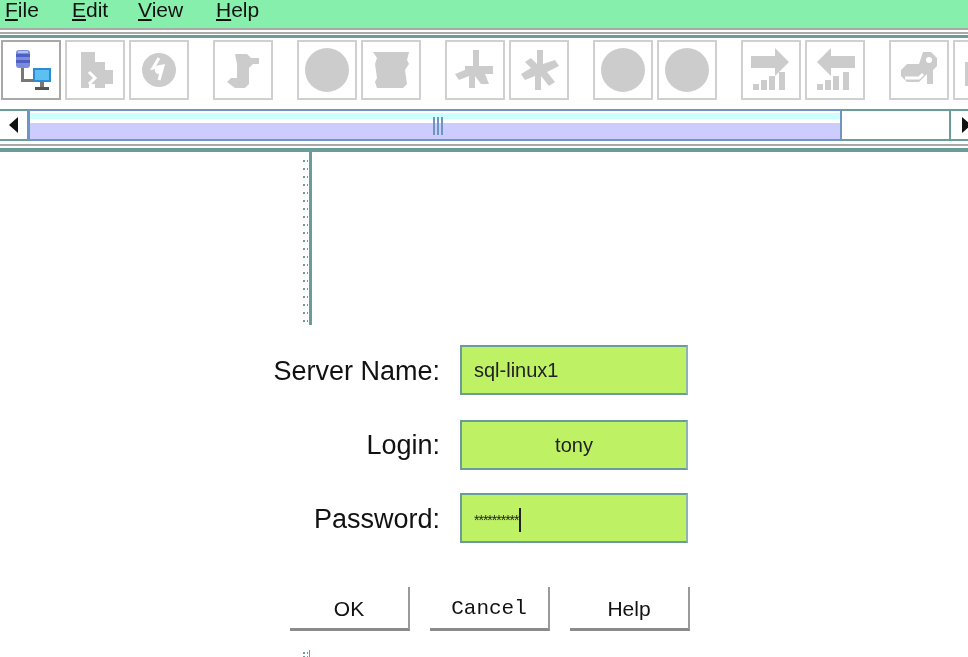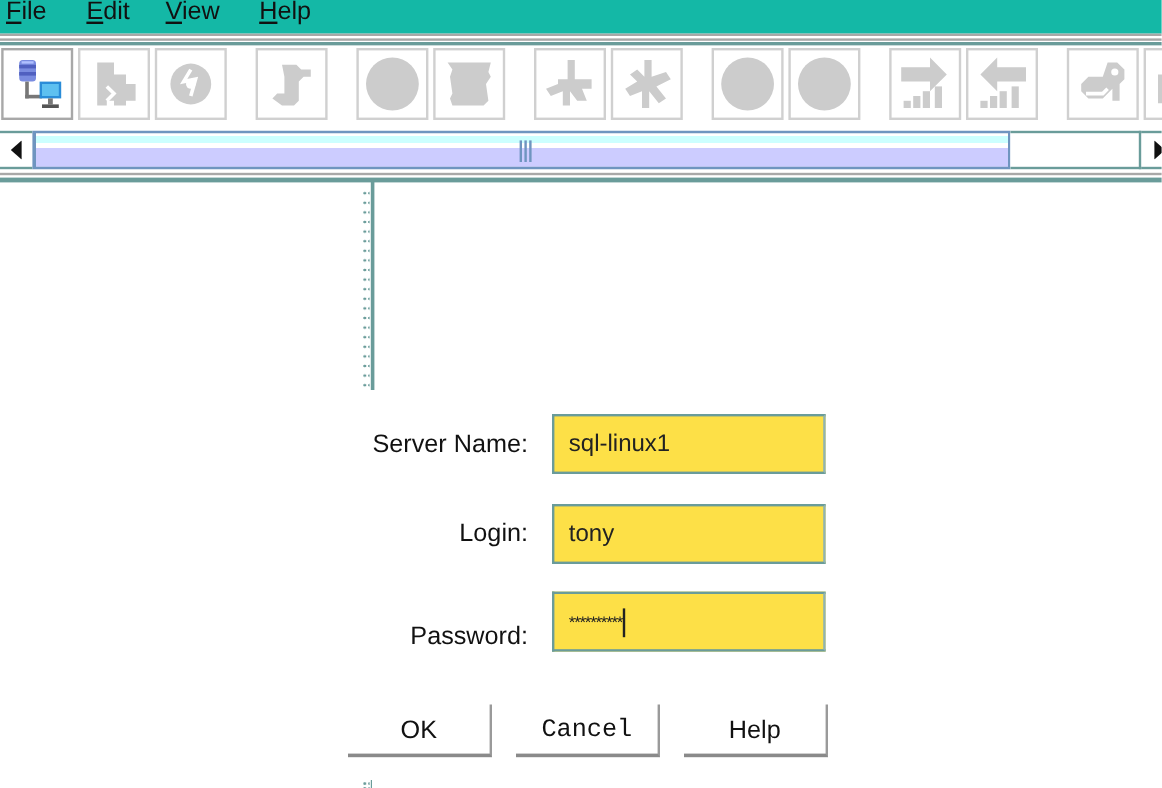--- a/index.html
+++ b/index.html
@@ -4,21 +4,21 @@
   <style>
     * { box-sizing: border-box; margin: 0; padding: 0; }
     html, body {
       width: 968px; height: 657px; overflow: hidden;
       background: #ffffff;
       font-family: "Liberation Sans", "DejaVu Sans", sans-serif;
       color: #111;
     }
     .menubar {
       position: absolute; left: 0; top: 0; width: 968px; height: 28px;
-      background: #14b8a6;
+      background: #86efac;
     }
     .menu-item {
       position: absolute; top: -4px; font-size: 21px; line-height: 28px;
       cursor: default; color: #111;
     }
     .menu-item .mn { text-decoration: underline; text-underline-offset: 2px; }
     .rule-gray { position: absolute; left: 0; width: 968px; height: 2px; background: #a8a8a8; }
     .rule-teal { position: absolute; left: 0; width: 968px; height: 3px; background: #6a9c9a; }
 
     .toolbar {
@@ -79,27 +79,27 @@
     }
     .splitter2 .dots {
       position: absolute; left: 3px; top: 3px; width: 6px; height: 6px;
       background-image: radial-gradient(circle, #6a9c9a 1px, transparent 1.3px);
       background-size: 4px 4px;
     }
     .splitter2 .line { position: absolute; left: 10px; top: 2px; width: 1px; height: 7px; background: #6a9c9a; }
 
     .form-label {
       position: absolute; width: 180px; right: 528px; text-align: right;
-      font-size: 21px; color: #111; line-height: 28px;
+      font-size: 27px; color: #111; line-height: 28px;
     }
     .field {
       position: absolute; left: 460px; width: 228px; height: 50px;
       border-left: 2px solid #6a9c9a; border-top: 2px solid #6a9c9a;
       border-bottom: 2px solid #6a9c9a; border-right: 2px solid #8fb3b1;
-      background: #fde047; font-size: 20px; color: #222;
+      background: #bef264; font-size: 20px; color: #222;
       padding: 0 12px; line-height: 46px;
       font-family: "Liberation Sans", sans-serif;
       outline: none;
     }
     .field.pw { letter-spacing: -1px; }
     .caret {
       display: inline-block; width: 2px; height: 24px; background: #222;
       vertical-align: middle; margin-left: 1px;
     }
     .btn {
@@ -246,23 +246,23 @@
 
 <div class="splitter">
   <div class="dots"></div>
   <div class="line"></div>
 </div>
 
 <div class="form-label" style="top:357px;">Server Name:</div>
 <div class="field" style="top:345px;"><span>sql-linux1</span></div>
 
 <div class="form-label" style="top:431px;text-align:right;">Login:</div>
-<div class="field" style="top:420px;"><span>tony</span></div>
-
-<div class="form-label" style="top:505px;margin-top:12px;">Password:</div>
+<div class="field" style="top:420px;text-align:center;"><span>tony</span></div>
+
+<div class="form-label" style="top:505px;">Password:</div>
 <div class="field pw" style="top:493px;"><span style="font-size:14px; vertical-align:middle;">**********</span><span class="caret"></span></div>
 
 <button class="btn" style="left:290px;text-align:center;">OK</button>
 <button class="btn" style="left:430px;font-family:Liberation Mono, monospace;">Cancel</button>
 <button class="btn" style="left:570px;">Help</button>
 
 <div class="splitter2">
   <div class="dots"></div>
   <div class="line"></div>
 </div>

